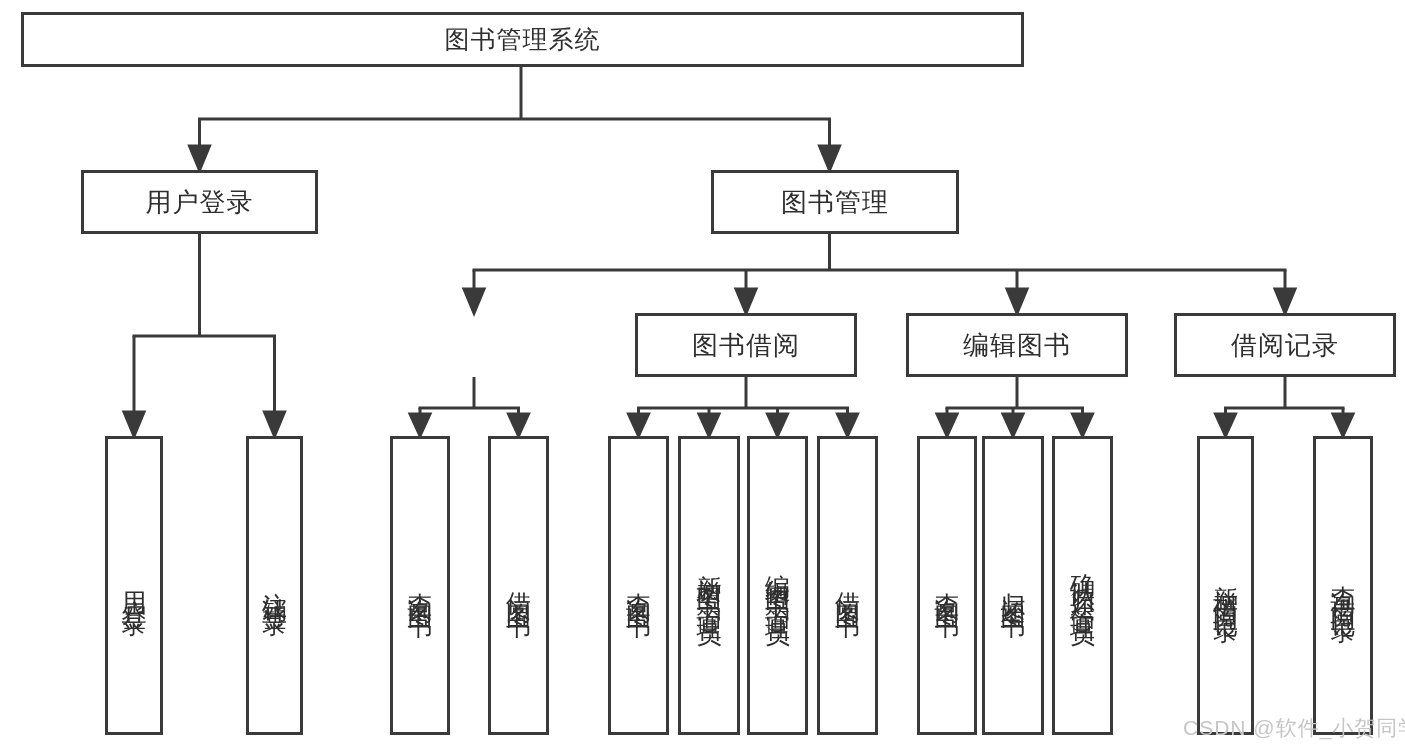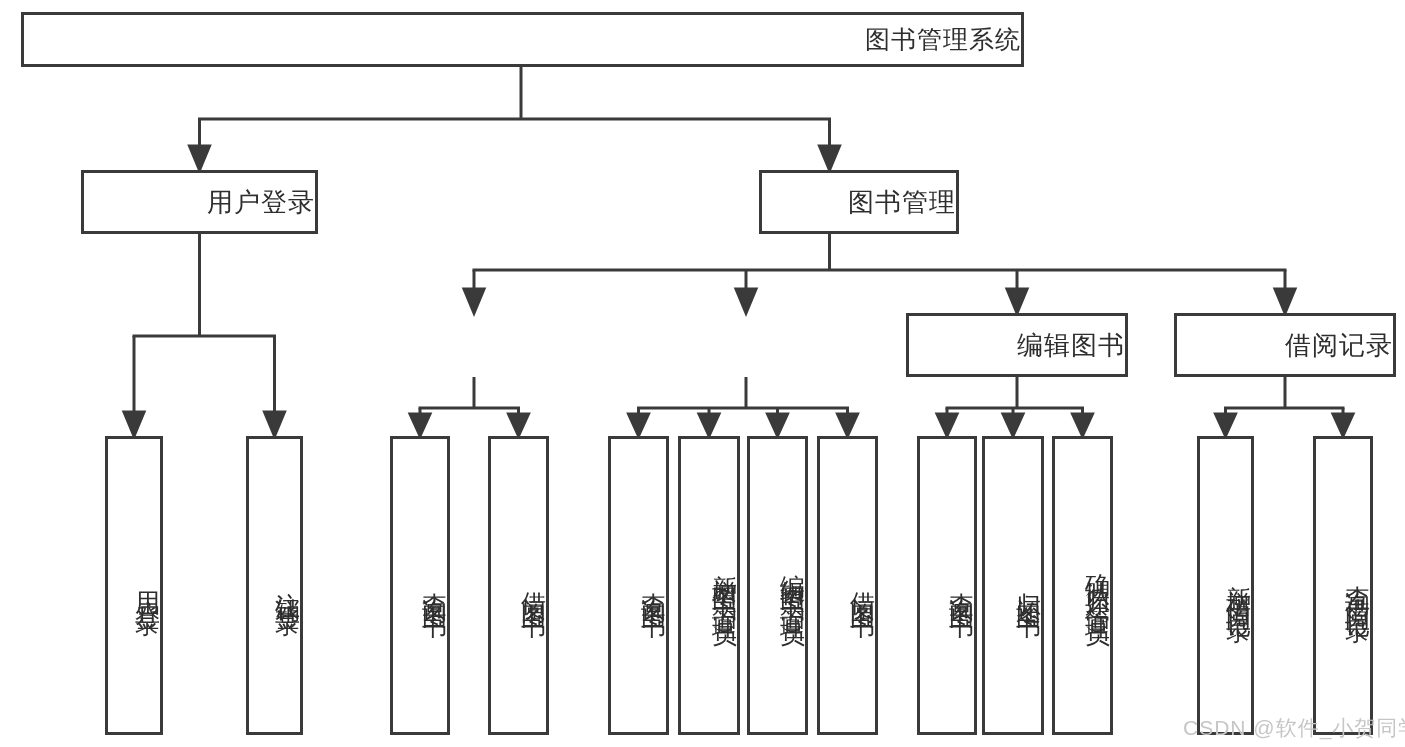--- a/index.html
+++ b/index.html
@@ -16,21 +16,21 @@
     position: absolute;
     left: 0; top: 0;
     width: 1405px; height: 747px;
   }
   .box {
     position: absolute;
     border: 3px solid #3a3a3a;
     background: #ffffff;
     display: flex;
     align-items: center;
-    justify-content: flex-end;
+    justify-content: center;
     color: #2e2e2e;
     z-index: 2;
   }
   .hlabel {
     font-size: 26px;
     letter-spacing: 1px;
     white-space: nowrap;
   }
   .root .hlabel { font-size: 25px; }
   .leaf .vlabel {
@@ -133,24 +133,27 @@
     </g>
   </svg>
 
   <div class="box root" style="left:21px; top:12px; width:1003px; height:55px;">
     <span class="hlabel">图书管理系统</span>
   </div>
 
   <div class="box" style="left:81px; top:170px; width:237px; height:64px;">
     <span class="hlabel">用户登录</span>
   </div>
-  <div class="box" style="left:711px; top:170px; width:200px; height:64px;margin-left:48px;">
+  <div class="box" style="left:711px; top:170px; width:248px; height:64px;">
     <span class="hlabel">图书管理</span>
   </div>
 
+  <div class="box" style="left:635px; top:313px; width:222px; height:64px;">
+    <span class="hlabel">图书借阅</span>
+  </div>
   <div class="box" style="left:906px; top:313px; width:222px; height:64px;">
     <span class="hlabel">编辑图书</span>
   </div>
   <div class="box" style="left:1174px; top:313px; width:222px; height:64px;">
     <span class="hlabel">借阅记录</span>
   </div>
 
   <div class="box leaf" style="left:105px; top:436px; width:58px; height:299px;">
     <span class="vlabel">用户登录</span>
   </div>

